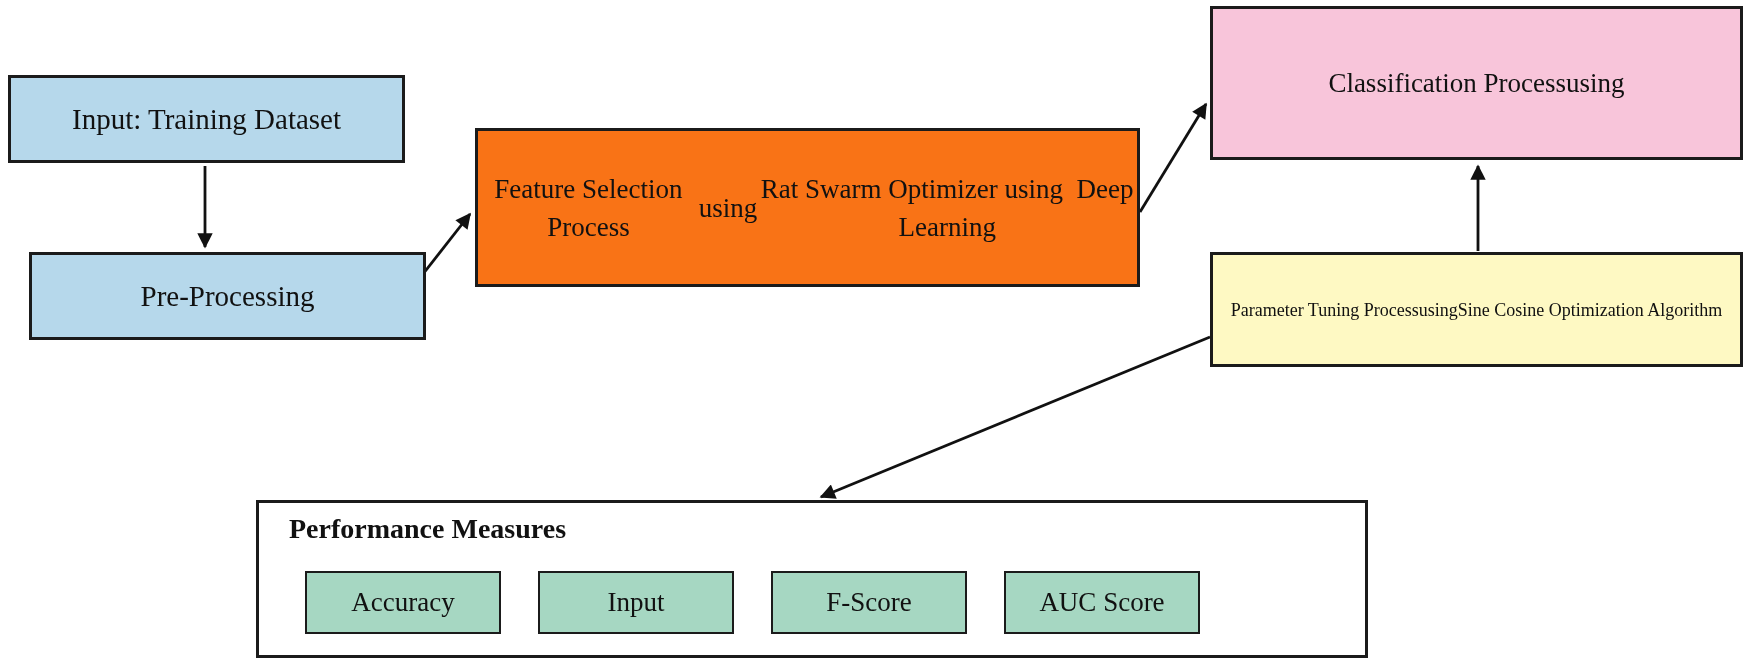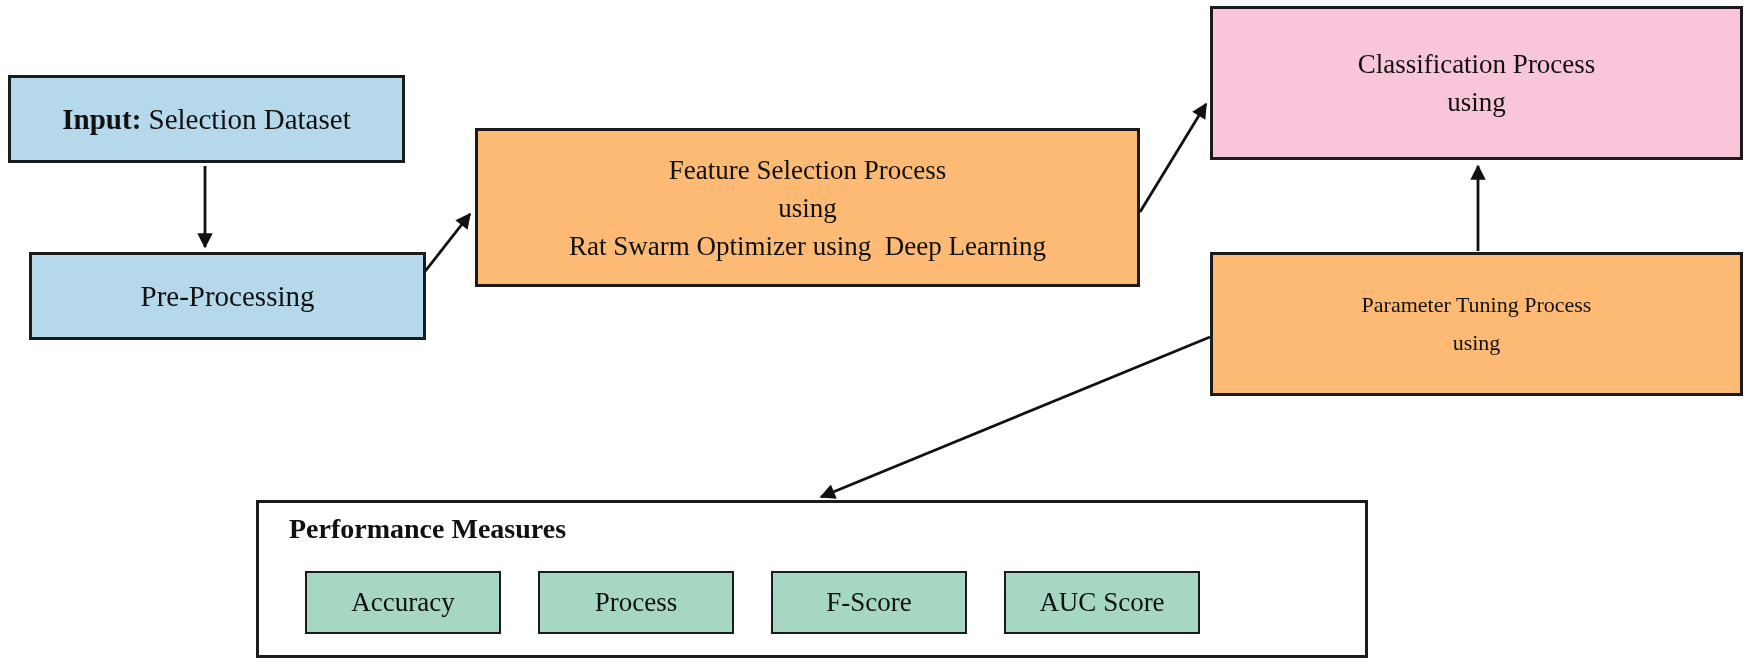--- a/index.html
+++ b/index.html
@@ -7,52 +7,52 @@
   body {
     position: relative;
     font-family: "Liberation Serif", "DejaVu Serif", serif;
     color: #111111;
     overflow: hidden;
   }
   .box {
     position: absolute;
     border: 3px solid #1b1b1b;
     display: flex;
-    flex-direction: column;
+    flex-direction: row;
     align-items: center;
     justify-content: center;
     text-align: center;
   }
   .line { white-space: pre-wrap; }
 
   #input-box {
     left: 8px; top: 75px; width: 397px; height: 88px;
     background: #b6d8eb; font-size: 29px;
   }
   #input-box .row { display: inline; }
-  #input-box .bold { font-weight: bold; }
+  #input-box .bold { font-weight: normal; }
 
   #preprocessing-box {
     left: 8px; top: 252px; width: 397px; height: 88px;
     background: #b6d8eb; font-size: 29px; margin-left: 21px;
   }
 
   #feature-box {
     left: 475px; top: 128px; width: 665px; height: 159px;
-    background: #fdba74; font-size: 27px; line-height: 38px;
+    background: #f97316; font-size: 27px; line-height: 38px;
   }
 
   #classification-box {
     left: 1210px; top: 6px; width: 533px; height: 154px;
     background: #f8c5da; font-size: 27px; line-height: 38px;
   }
 
   #parameter-box {
-    left: 1210px; top: 252px; width: 533px; height: 144px;
-    background: #fdba74; font-size: 22px; line-height: 38px;
+    left: 1210px; top: 252px; width: 533px; height: 115px;
+    background: #fef9c3; font-size: 18px; line-height: 38px;
   }
 
   #performance-box {
     position: absolute;
     left: 256px; top: 500px; width: 1112px; height: 158px;
     background: #ffffff;
     border: 3px solid #1b1b1b;
   }
   #performance-title {
     position: absolute;
@@ -97,44 +97,45 @@
     </marker>
   </defs>
   <line x1="205" y1="166" x2="205" y2="247" marker-end="url(#ah)"></line>
   <line x1="405" y1="297" x2="470" y2="214" marker-end="url(#ah)"></line>
   <line x1="1140" y1="212" x2="1206" y2="104" marker-end="url(#ah)"></line>
   <line x1="1478" y1="251" x2="1478" y2="166" marker-end="url(#ah)"></line>
   <line x1="1210" y1="337" x2="821" y2="497" marker-end="url(#ah)"></line>
 </svg>
 
 <div class="box" id="input-box">
-  <div class="row"><span class="bold">Input:</span><span class="line"> Selection Dataset</span></div>
+  <div class="row"><span class="bold">Input:</span><span class="line"> Training Dataset</span></div>
 </div>
 
 <div class="box" id="preprocessing-box">
   <div class="line">Pre-Processing</div>
 </div>
 
 <div class="box" id="feature-box">
   <div class="line">Feature Selection Process</div>
   <div class="line">using</div>
   <div class="line">Rat Swarm Optimizer using  Deep Learning</div>
 </div>
 
 <div class="box" id="classification-box">
   <div class="line">Classification Process</div>
   <div class="line">using</div>
 </div>
 
 <div class="box" id="parameter-box">
   <div class="line">Parameter Tuning Process</div>
   <div class="line">using</div>
+  <div class="line">Sine Cosine Optimization Algorithm</div>
 </div>
 
 <div id="performance-box">
   <div id="performance-title">Performance Measures</div>
   <div id="measures-row">
     <div class="measure">Accuracy</div>
-    <div class="measure">Process</div>
+    <div class="measure">Input</div>
     <div class="measure">F-Score</div>
     <div class="measure">AUC Score</div>
   </div>
 </div>
 
 </body></html>

